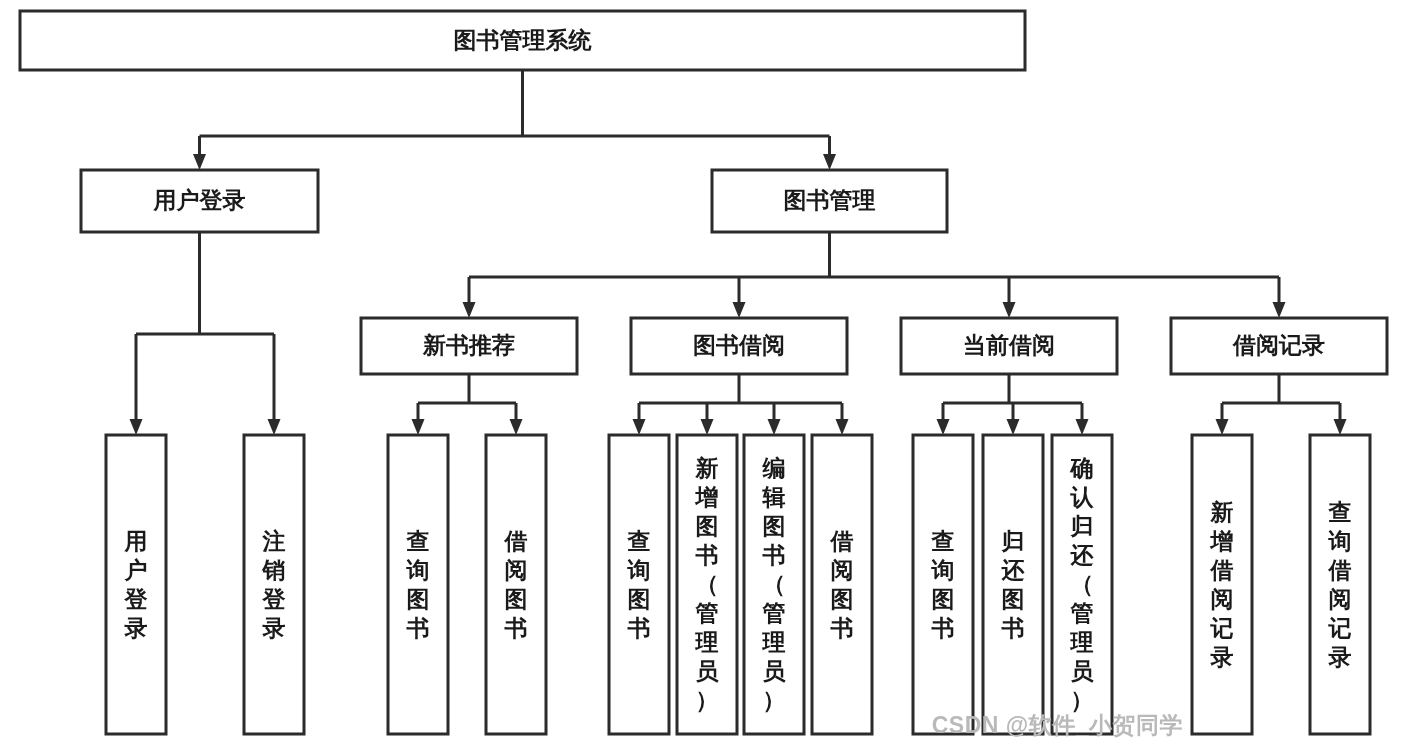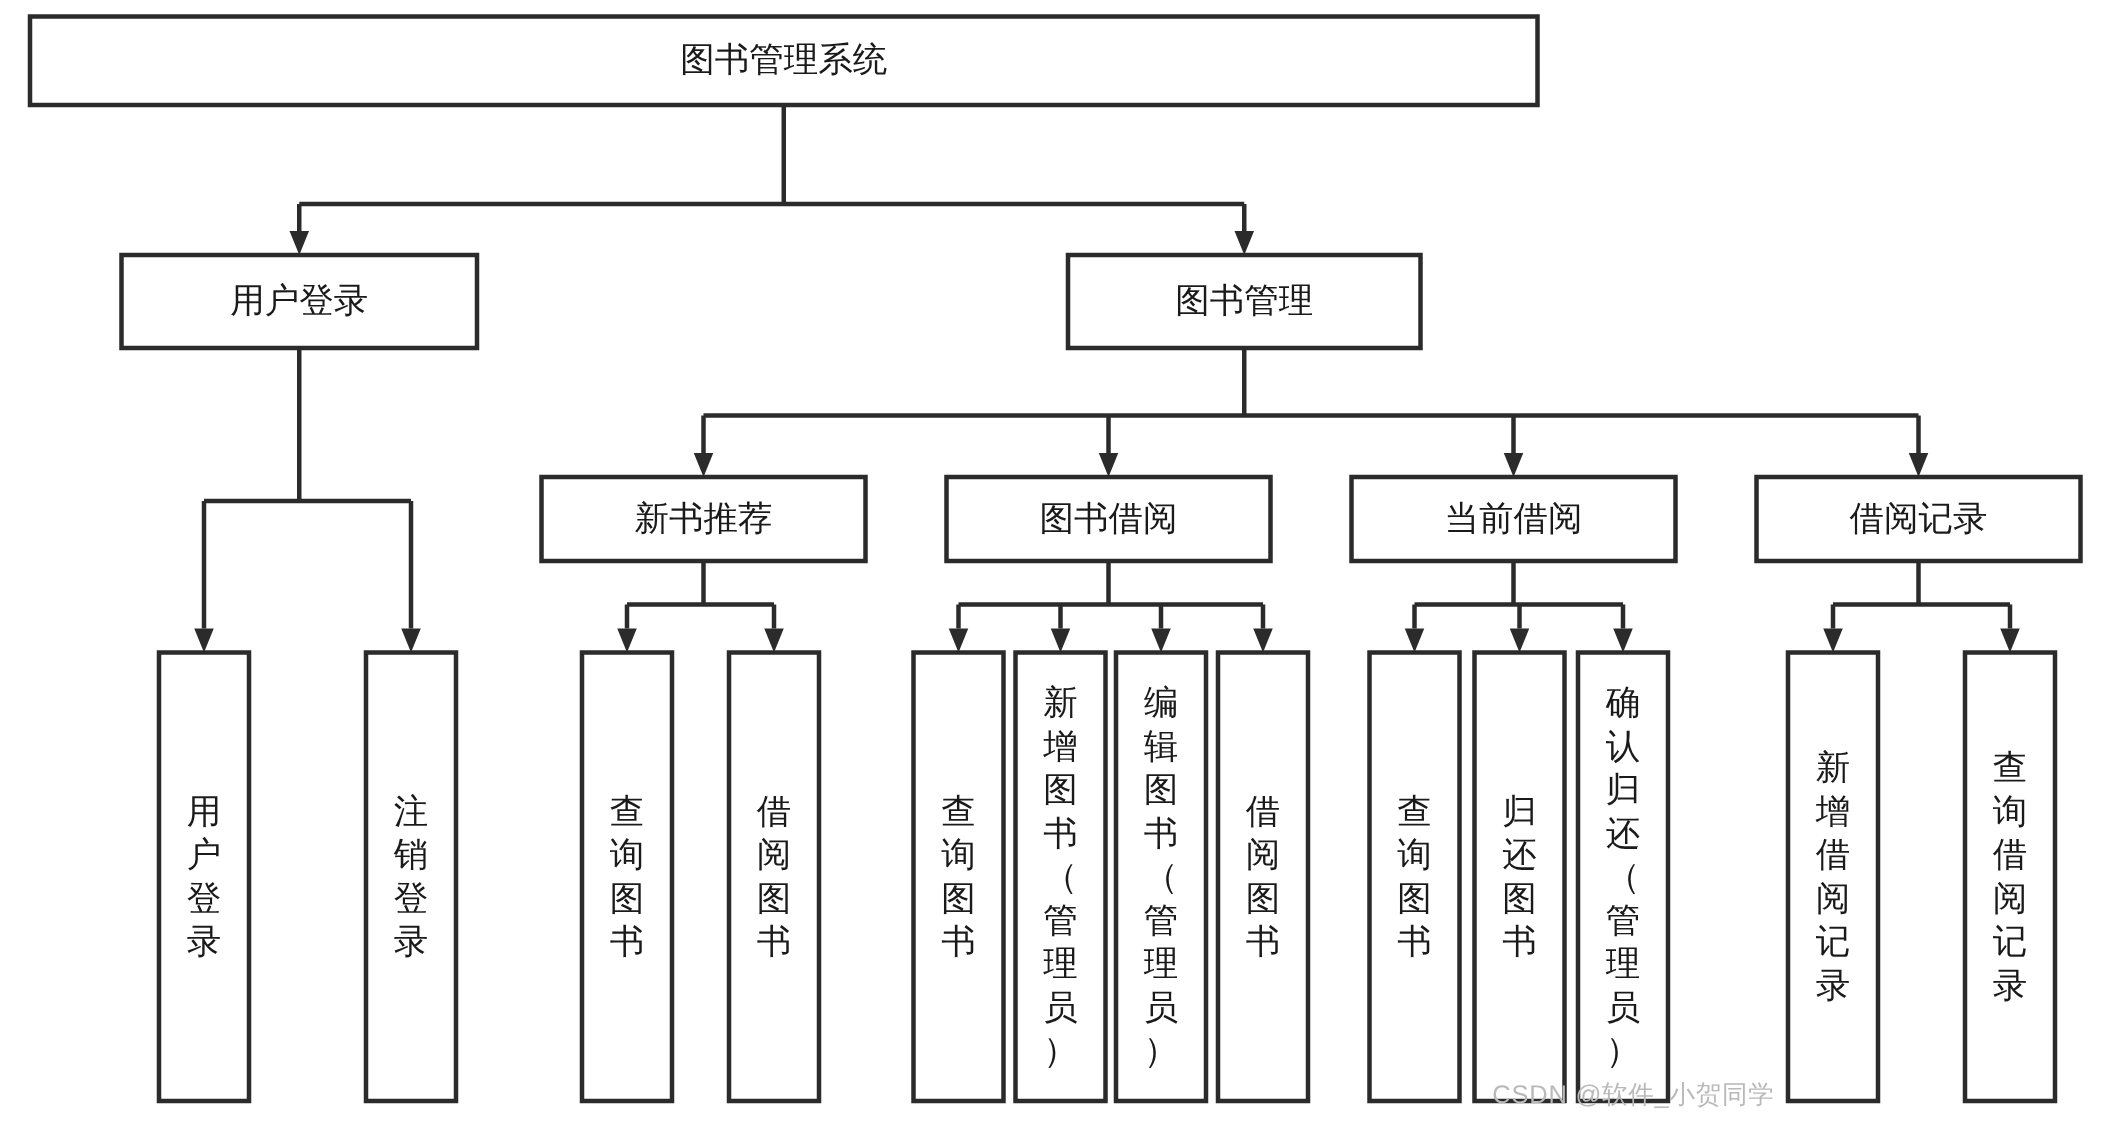--- a/index.html
+++ b/index.html
@@ -11,20 +11,21 @@
     width: 1405px;
     height: 747px;
     font-family: "Liberation Sans", "DejaVu Sans", sans-serif;
     overflow: hidden;
     position: relative;
   }
   #diagram-root {
     position: relative;
     width: 1195px;
     height: 747px;
+    font-weight: bold;
   }
   svg.flow {
     position: absolute;
     left: 0;
     top: 0;
     width: 1405px;
     height: 747px;
     display: block;
   }
   .node-rect {
@@ -53,21 +54,21 @@
     fill: #1a1a1a;
     font-family: "Liberation Sans", "DejaVu Sans", sans-serif;
     font-size: 23px;
     text-anchor: middle;
   }
   .watermark {
     position: absolute;
     right: 12px;
     bottom: 6px;
     font-family: "Liberation Sans", "DejaVu Sans", sans-serif;
-    font-size: 17px;
+    font-size: 23px;
     color: #b9b9b9;
     white-space: nowrap;
     letter-spacing: 0.5px;
     user-select: none;
   }
 </style>
 </head>
 <body>
 
 <div id="diagram-root">

